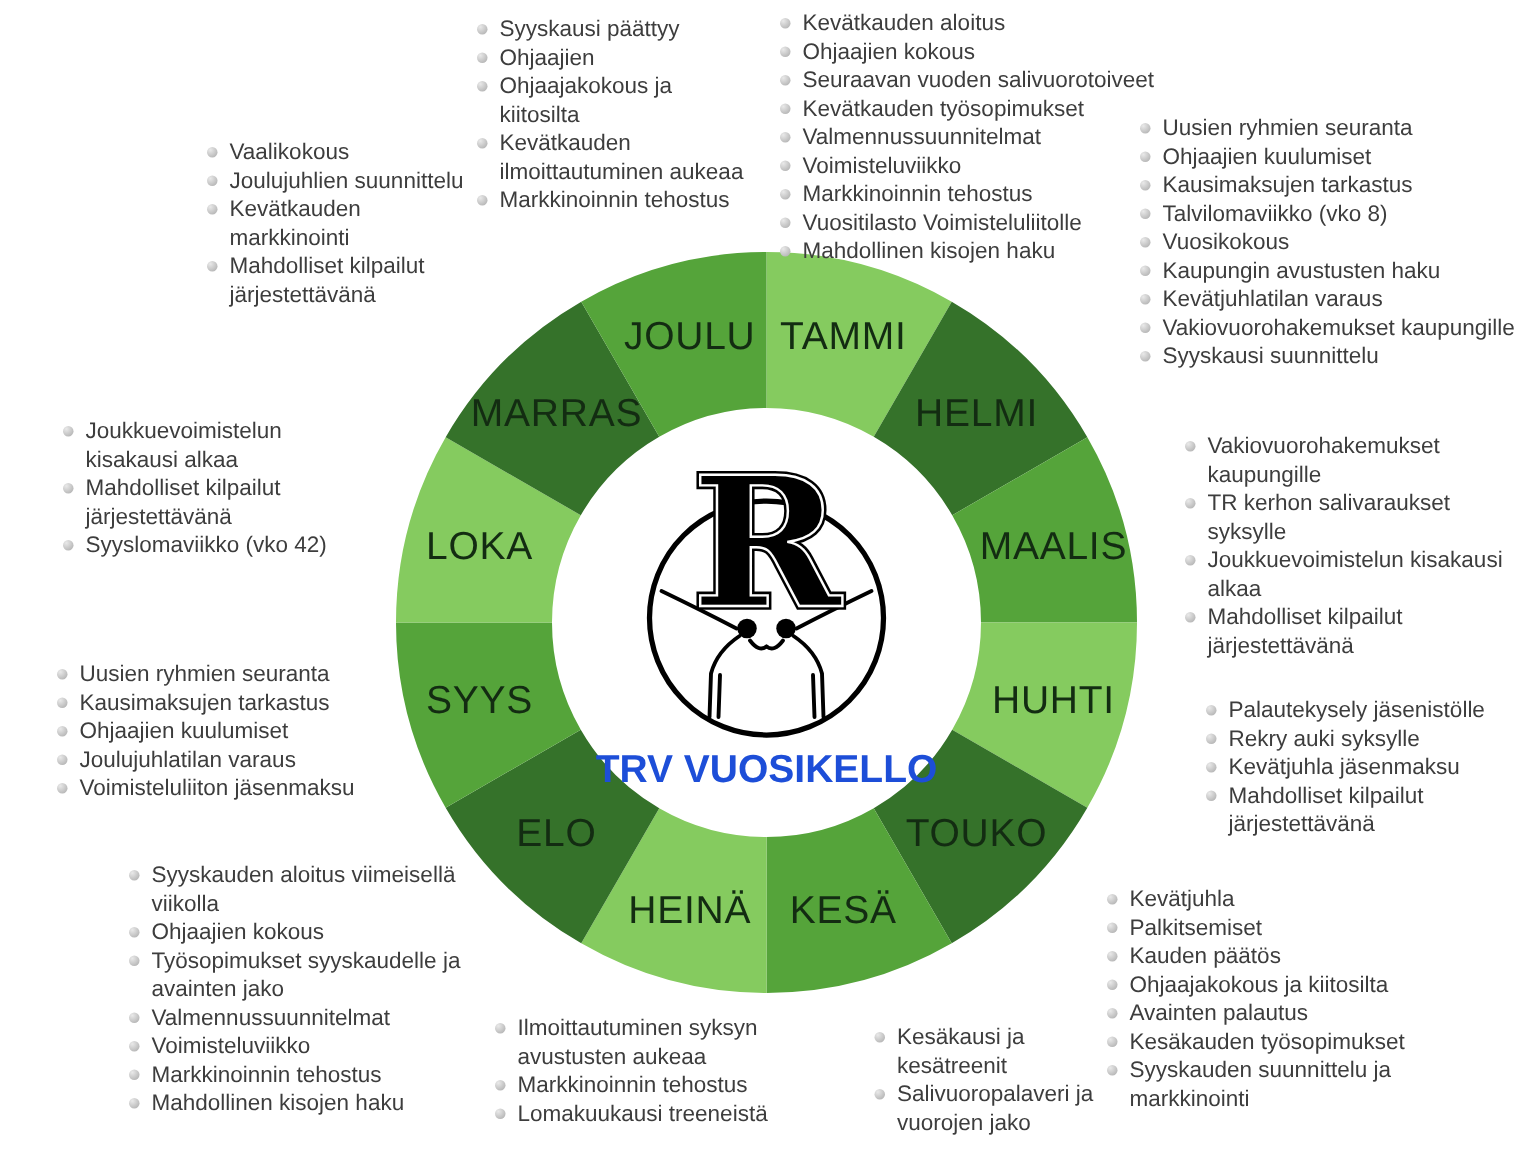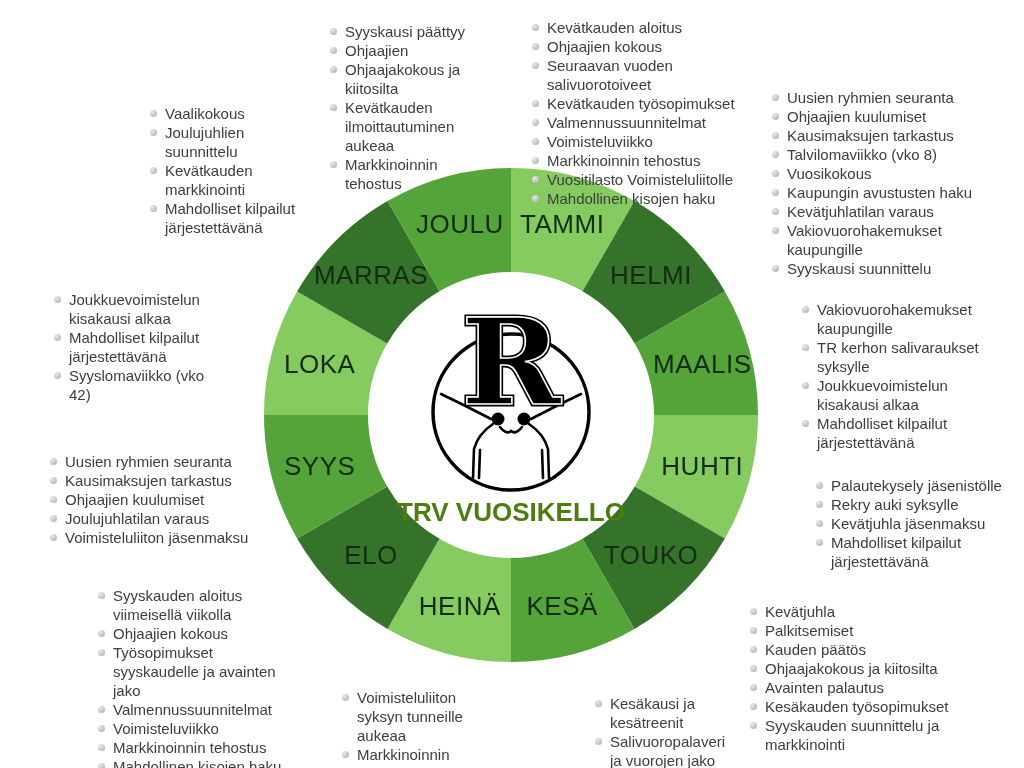--- a/index.html
+++ b/index.html
@@ -5,31 +5,31 @@
   html,body{margin:0;padding:0;}
   body{
     width:1024px;height:768px;position:relative;overflow:hidden;
     background:#ffffff;
     font-family:"Liberation Sans","DejaVu Sans",sans-serif;
   }
   .act{
     position:absolute;
     font-size:15px;line-height:19px;color:#3d3d3d;
   }
-  .act ul{margin:12px;padding:0;list-style:none;}
+  .act ul{margin:0;padding:0;list-style:none;}
   .act li{position:relative;padding-left:17px;}
   .act li::before{
     content:"";position:absolute;left:2px;top:6px;width:7px;height:7px;
     border-radius:50%;
     background:radial-gradient(circle at 32% 28%, #e9e9e9 0%, #c6c6c6 55%, #a9a9a9 100%);
   }
   #ring-svg{position:absolute;left:0;top:0;}
   #center-title{
     position:absolute;left:361px;top:497px;width:300px;
-    text-align:center;font-size:26px;font-weight:bold;color:#4d7c0f;
+    text-align:center;font-size:26px;font-weight:bold;color:#1d4ed8;
     letter-spacing:0px;
   }
 </style>
 </head>
 <body>
 
 <svg id="ring-svg" width="1024" height="768" viewBox="0 0 1024 768">
   <g id="wedges">
       <path d="M 511.0 168.0 A 247 247 0 0 1 634.5 201.1 L 582.5 291.2 A 143 143 0 0 0 511.0 272.0 Z" fill="#85CB5F"></path>
       <path d="M 634.5 201.1 A 247 247 0 0 1 724.9 291.5 L 634.8 343.5 A 143 143 0 0 0 582.5 291.2 Z" fill="#35722A"></path>
@@ -136,21 +136,21 @@
     </ul>
   </div>
 <div class="act" style="left:581px;top:682px;width:170px">
     <ul>
       <li>Kesäkausi ja kesätreenit</li>
       <li>Salivuoropalaveri ja vuorojen jako</li>
     </ul>
   </div>
 <div class="act" style="left:328px;top:676px;width:185px">
     <ul>
-      <li>Voimisteluliiton syksyn tunneille aukeaa</li>
+      <li>Ilmoittautuminen syksyn avustusten aukeaa</li>
       <li>Markkinoinnin tehostus</li>
       <li>Lomakuukausi treeneistä</li>
     </ul>
   </div>
 <div class="act" style="left:84px;top:574px;width:225px">
     <ul>
       <li>Syyskauden aloitus viimeisellä viikolla</li>
       <li>Ohjaajien kokous</li>
       <li>Työsopimukset syyskaudelle ja avainten jako</li>
       <li>Valmennussuunnitelmat</li>

